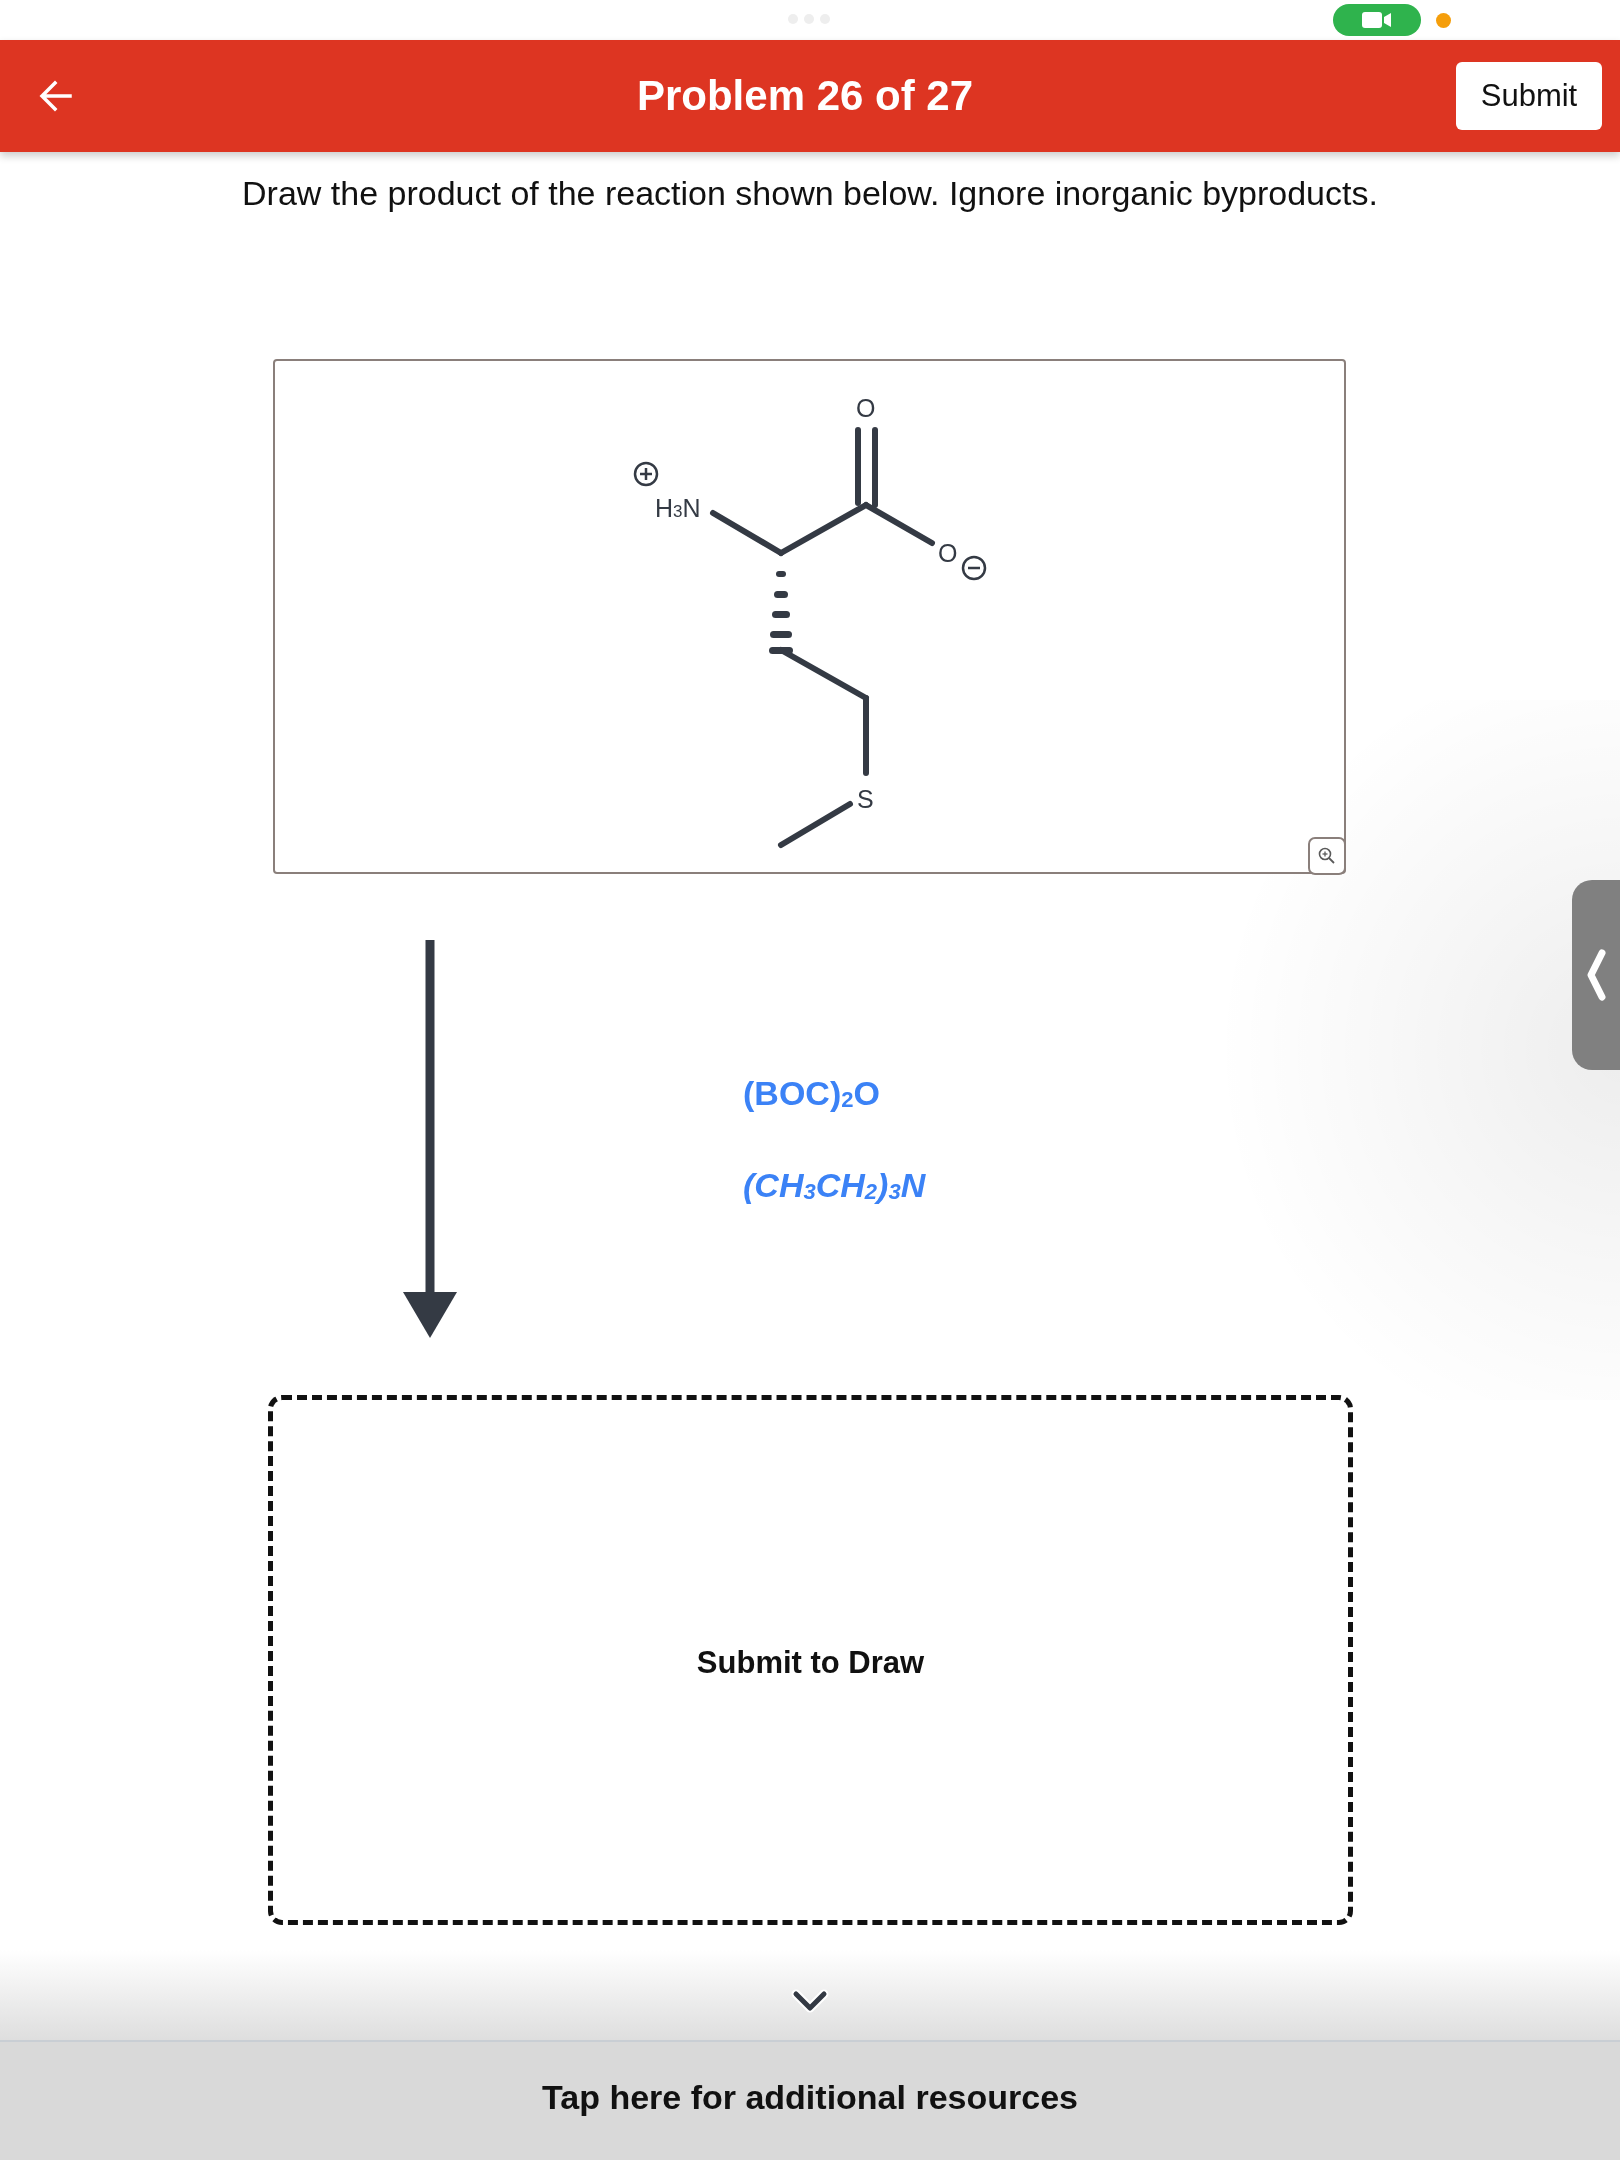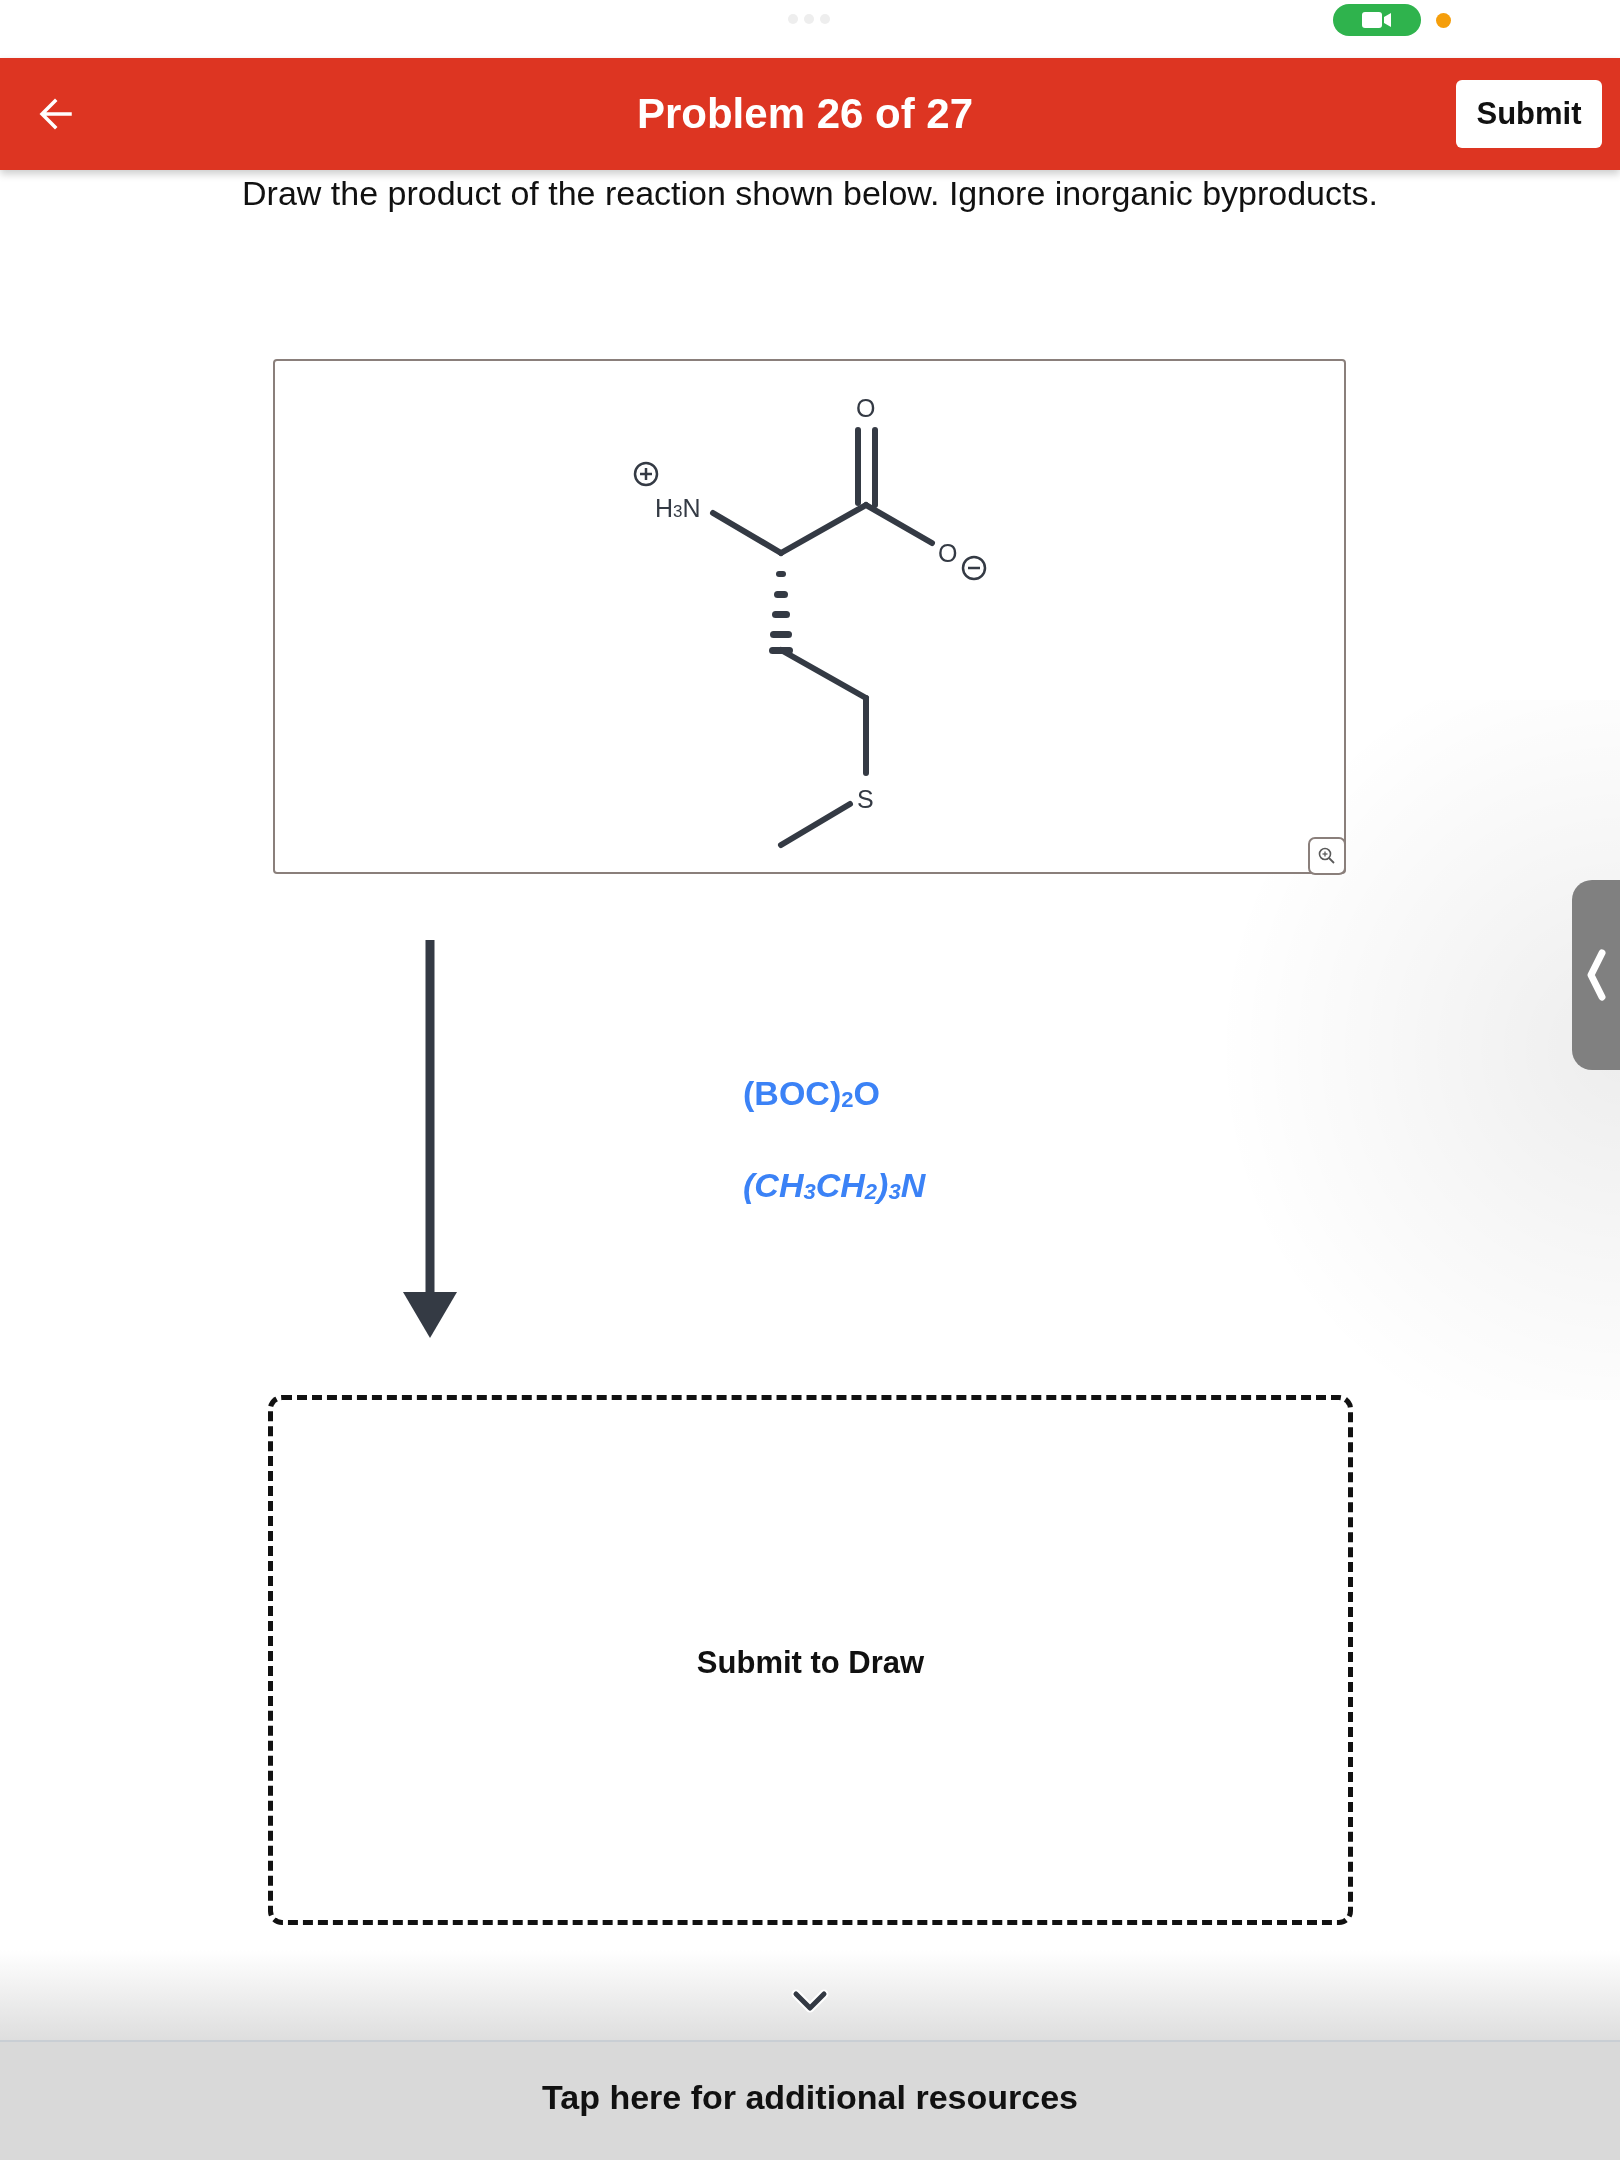--- a/index.html
+++ b/index.html
@@ -19,31 +19,30 @@
   .cam-pill {
     position:absolute; left:1333px; top:4px; width:88px; height:32px;
     background:#2fb34d; border-radius:16px; display:flex; align-items:center; justify-content:center;
   }
   .mic-dot { position:absolute; left:1436px; top:13px; width:15px; height:15px; border-radius:50%; background:#f59e0b; }
 
   .header {
     position:absolute; left:0; top:40px; width:1620px; height:112px;
     background:#dd3522;
     box-shadow:0 4px 8px rgba(0,0,0,0.2);
-    margin-top:18px;
   }
   .back-btn { position:absolute; left:30px; top:30px; width:52px; height:52px; display:flex; align-items:center; justify-content:center; cursor:pointer; }
   .header-title {
     position:absolute; left:0; width:1610px; top:0; height:112px; line-height:112px;
     text-align:center; color:#fff; font-weight:bold; font-size:42px;
   }
   .submit-btn {
     position:absolute; left:1456px; top:22px; width:146px; height:68px;
     background:#fff; border-radius:6px; border:none;
-    font-family:"Liberation Sans", sans-serif; font-weight:bold; font-size:31px; color:#111;
+    font-family:"Liberation Sans", sans-serif; font-weight:normal; font-size:31px; color:#111;
     cursor:pointer;
   }
 
   .question {
     position:absolute; left:0; width:1620px; top:174px; text-align:center;
     font-size:34px; font-weight:normal; color:#111;
   }
 
   .reactant-box {
     position:absolute; left:273px; top:359px; width:1073px; height:515px;

